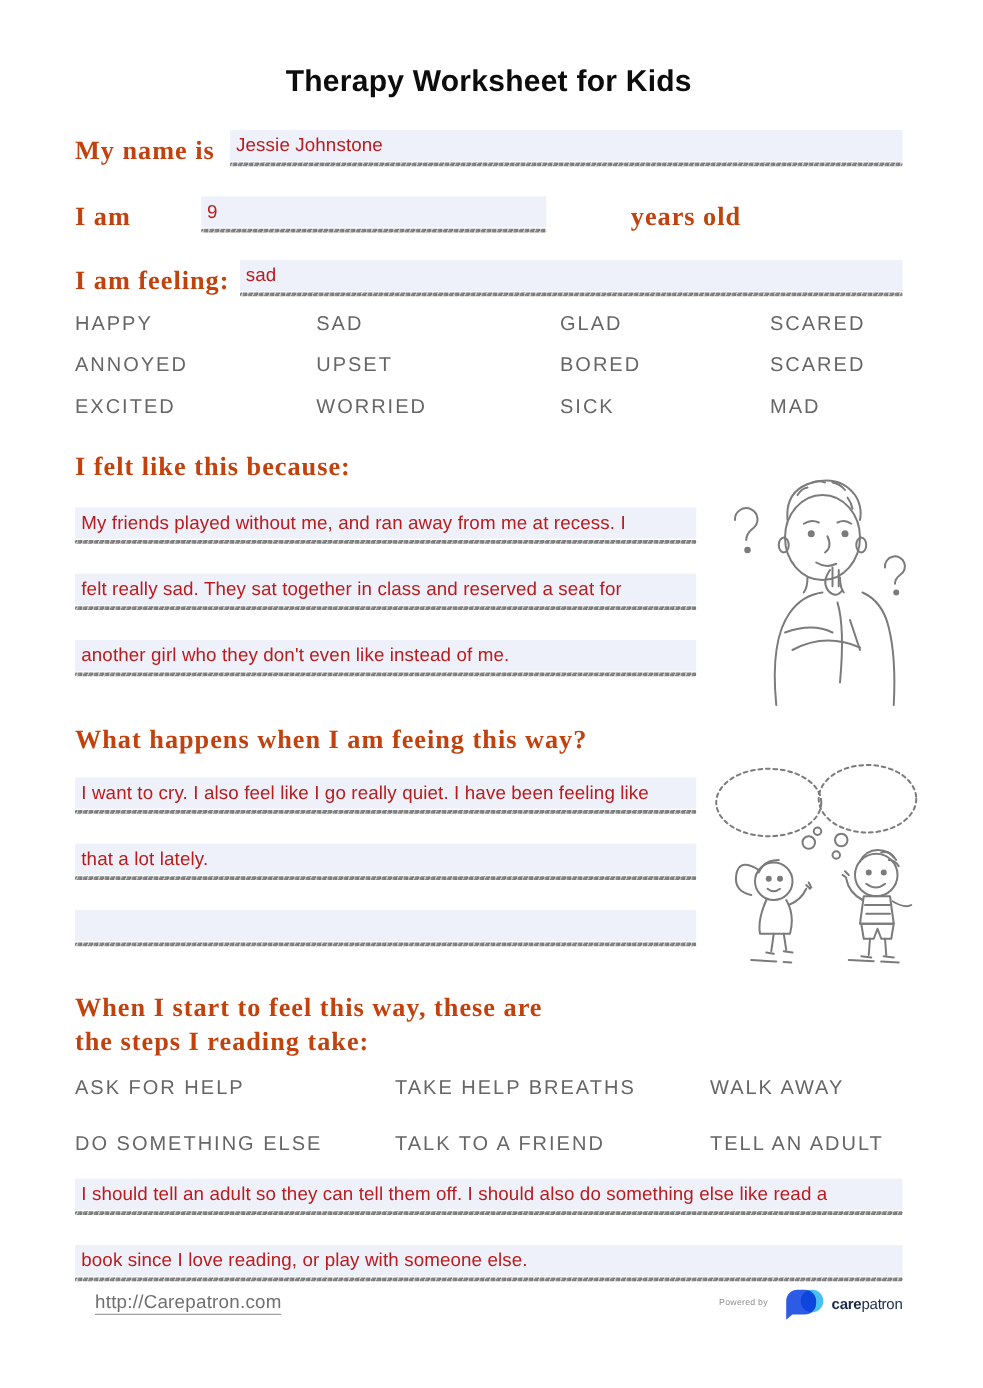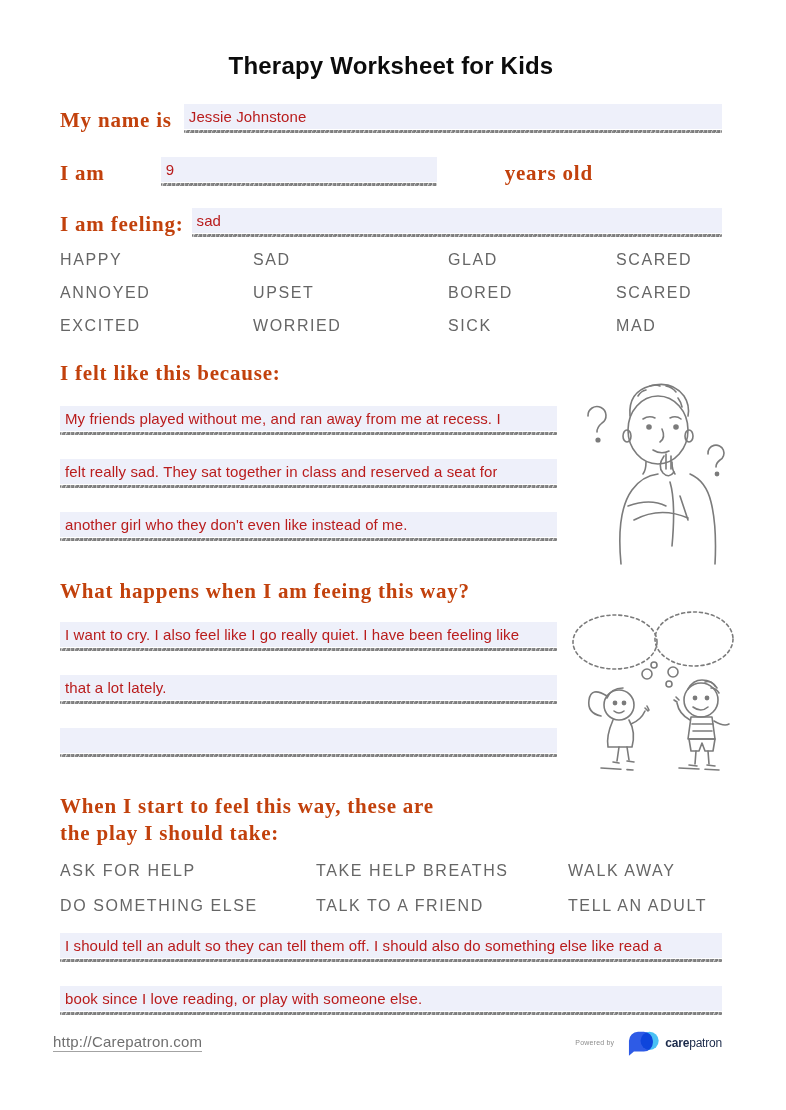--- a/index.html
+++ b/index.html
@@ -46,31 +46,31 @@
   .lines-col { width:497px; }
   .line-wrap { margin-top:24px; }
   .line-wrap.first { margin-top:20px; }
   .whathappens { margin-top:38px; }
   .whathappens .line-wrap { margin-top:24px; }
   .whathappens .line-wrap.first { margin-top:18px; }
 
   .steps { margin-top:36px; }
   .steps-heading { line-height:1.3; }
   .steps-options {
-    margin-top:14px; display:grid; grid-template-columns:256px 252px 1fr; row-gap:17px;
+    margin-top:14px; display:grid; grid-template-columns:256px 252px 1fr; row-gap:27px;
   }
   .wide-line { margin-top:24px; }
   .wide-line.first { margin-top:18px; }
 
   .illustration { position:absolute; }
   .illu-boy { left:576px; top:374px; }
   .illu-kids { left:561px; top:608px; }
   .sketch-stroke { stroke:#7b7b7b; fill:none; stroke-width:1.6; stroke-linecap:round; stroke-linejoin:round; }
 
-  .footer { position:absolute; left:53px; right:64px; top:1028px; display:flex; justify-content:space-between; align-items:center; }
+  .footer { position:absolute; left:76px; right:64px; top:1028px; display:flex; justify-content:space-between; align-items:center; }
   .footer-link { font-size:15px; color:#6f6f6f; text-decoration:none; border-bottom:1px solid #a3a3a3; padding-bottom:1px; letter-spacing:0.2px; }
   .brand { display:flex; align-items:center; }
   .powered-by { font-size:7px; color:#8d8d8d; margin-right:10px; letter-spacing:0.2px; }
   .brand-text { font-size:12px; color:#1b2a4a; letter-spacing:-0.2px; margin-left:3px; }
   .brand-text b { font-weight:700; }
 </style>
 </head>
 <body>
 
 <div class="page">
@@ -158,21 +158,21 @@
         <div class="field">
             <span class="answer"></span>
           </div>
       </div>
     </div>
   </div>
 
   <div class="steps">
     <div class="steps-heading">
       <div class="hand">When I start to feel this way, these are</div>
-      <div class="hand">the play I should take:</div>
+      <div class="hand">the steps I reading take:</div>
     </div>
     <div class="steps-options">
       <span class="option">ASK FOR HELP</span>
       <span class="option">TAKE HELP BREATHS</span>
       <span class="option">WALK AWAY</span>
       <span class="option">DO SOMETHING ELSE</span>
       <span class="option">TALK TO A FRIEND</span>
       <span class="option">TELL AN ADULT</span>
     </div>
     <div class="fw wide-line first">

